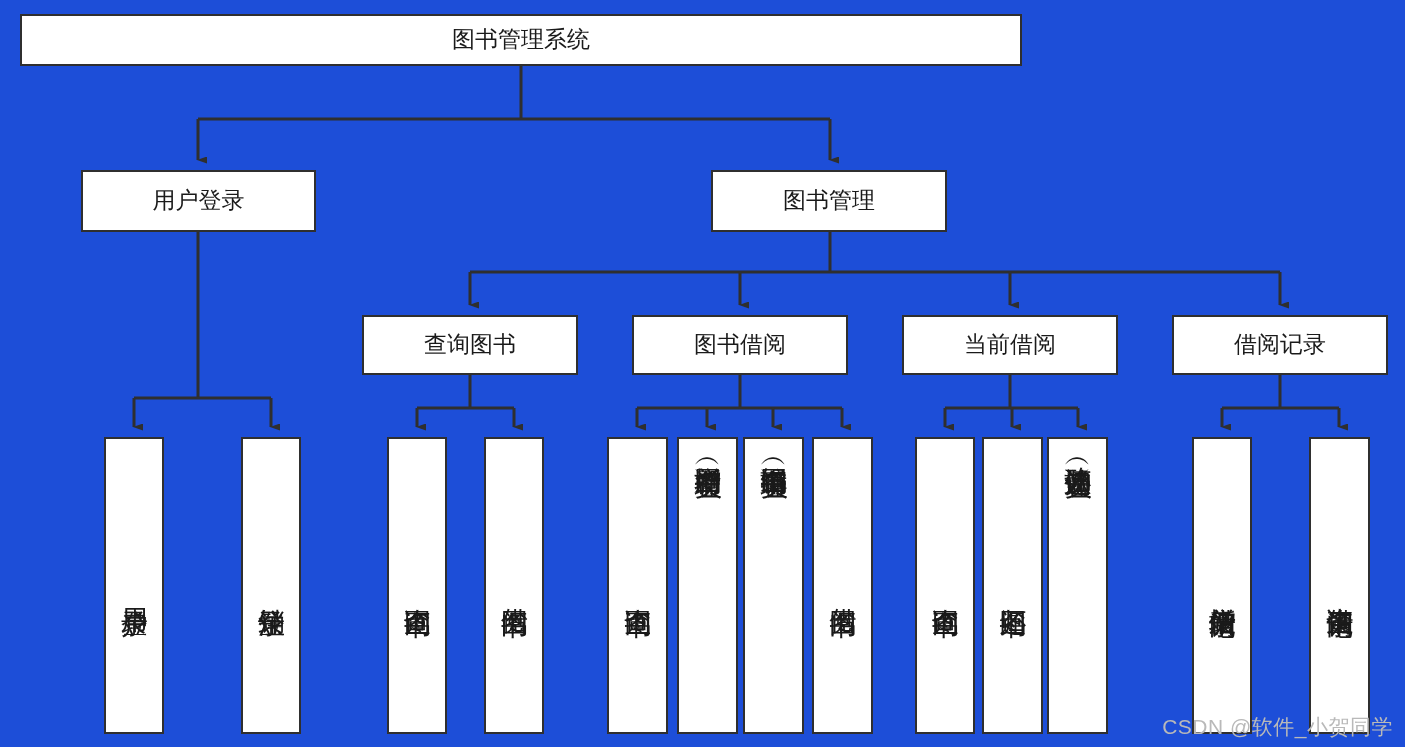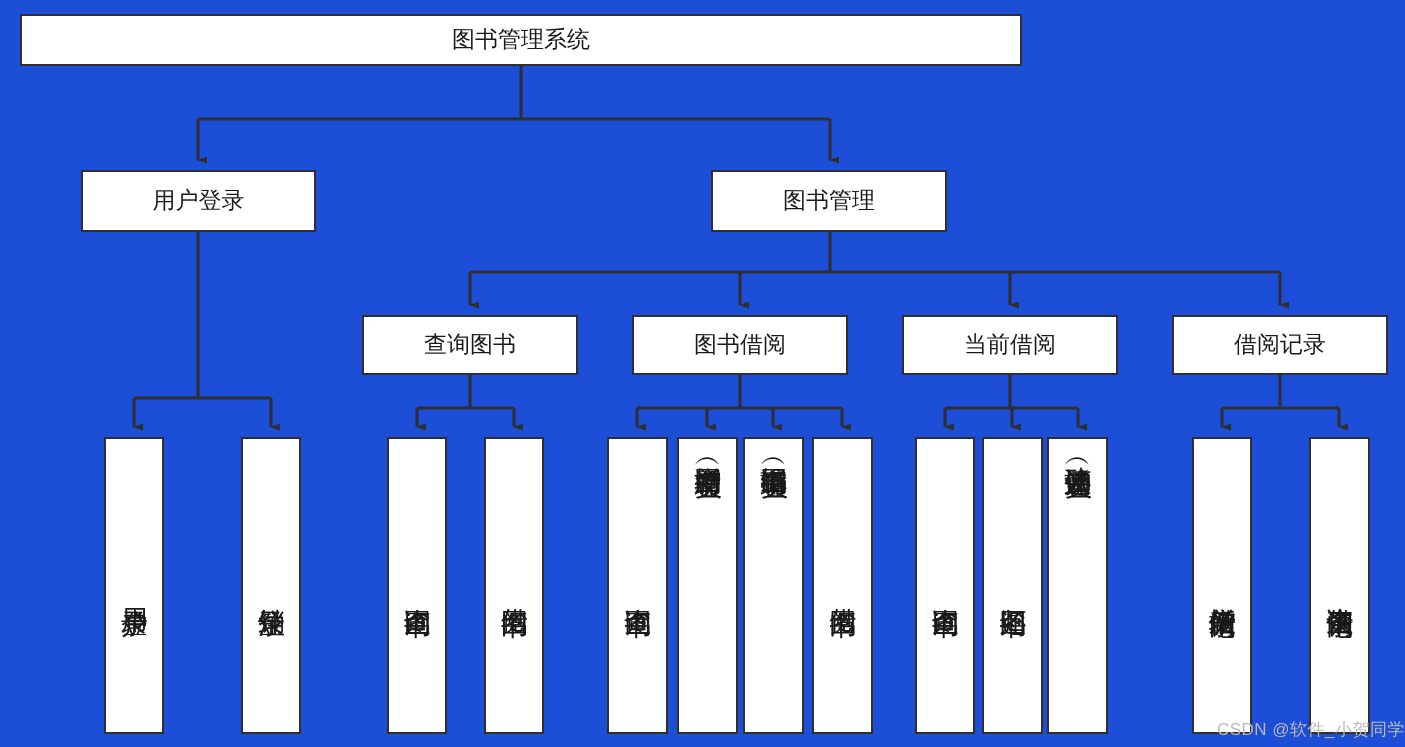--- a/index.html
+++ b/index.html
@@ -55,23 +55,23 @@
     text-orientation: upright;
     font-size: 27px;
     letter-spacing: 1px;
     line-height: 1;
   }
   .node.vert.start .label {
     align-self: flex-start;
   }
   .watermark {
     position: absolute;
-    right: 0;
+    right: 12px;
     bottom: 6px;
-    font-size: 17px;
+    font-size: 21px;
     color: #b9b9b9;
     letter-spacing: 0.5px;
     white-space: nowrap;
     user-select: none;
   }
 </style>
 </head>
 <body>
 
 <div id="diagram-root">

